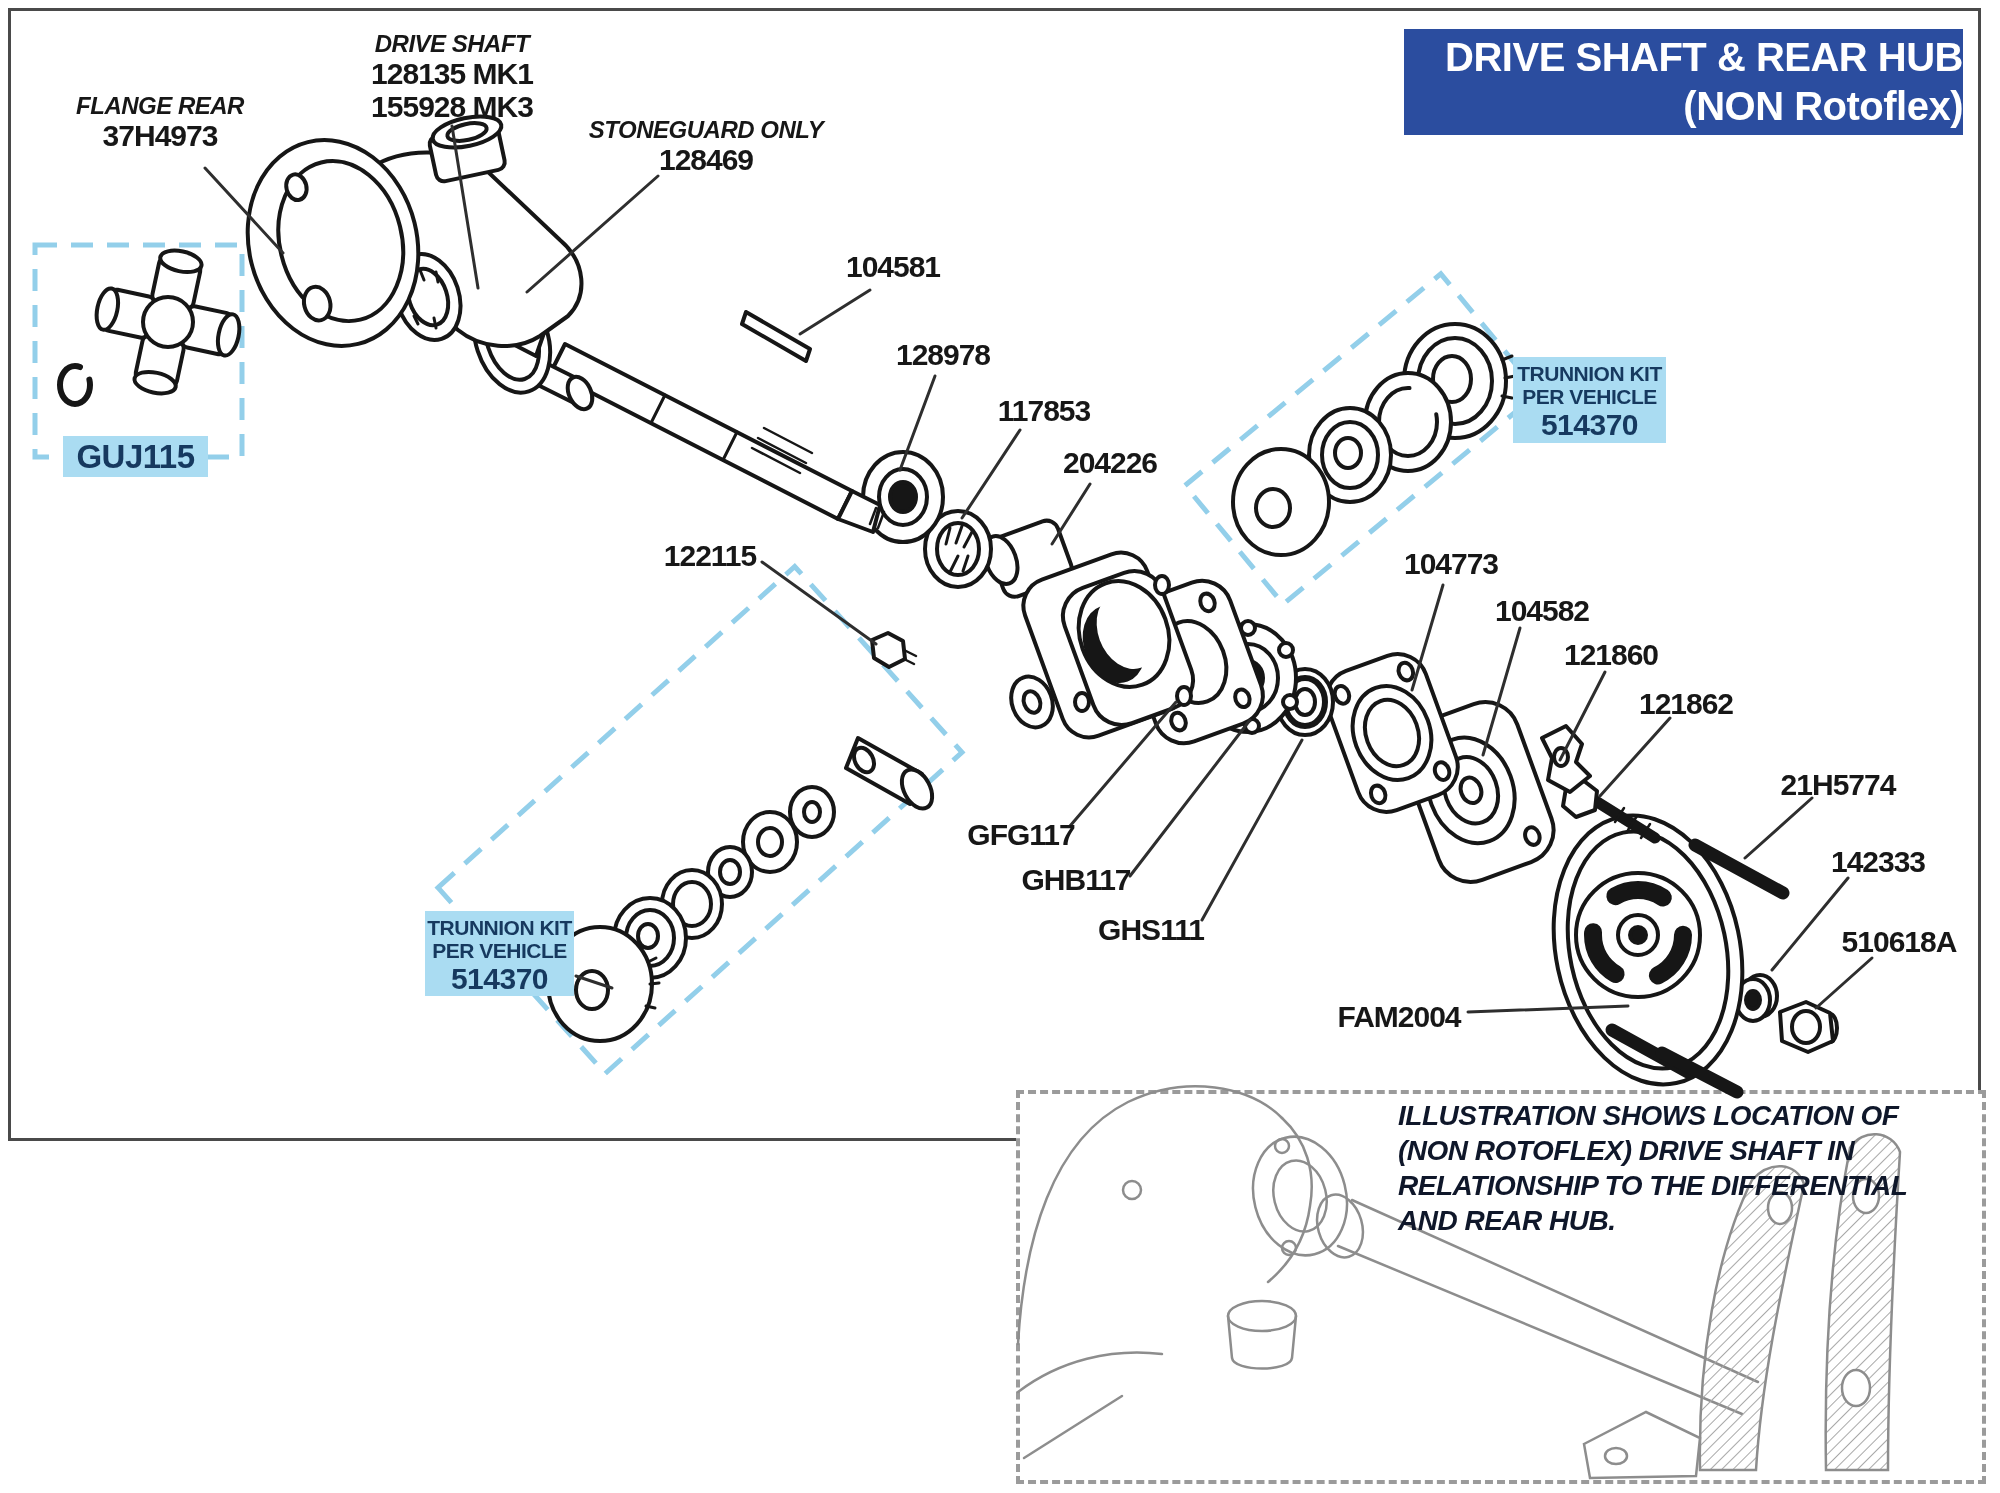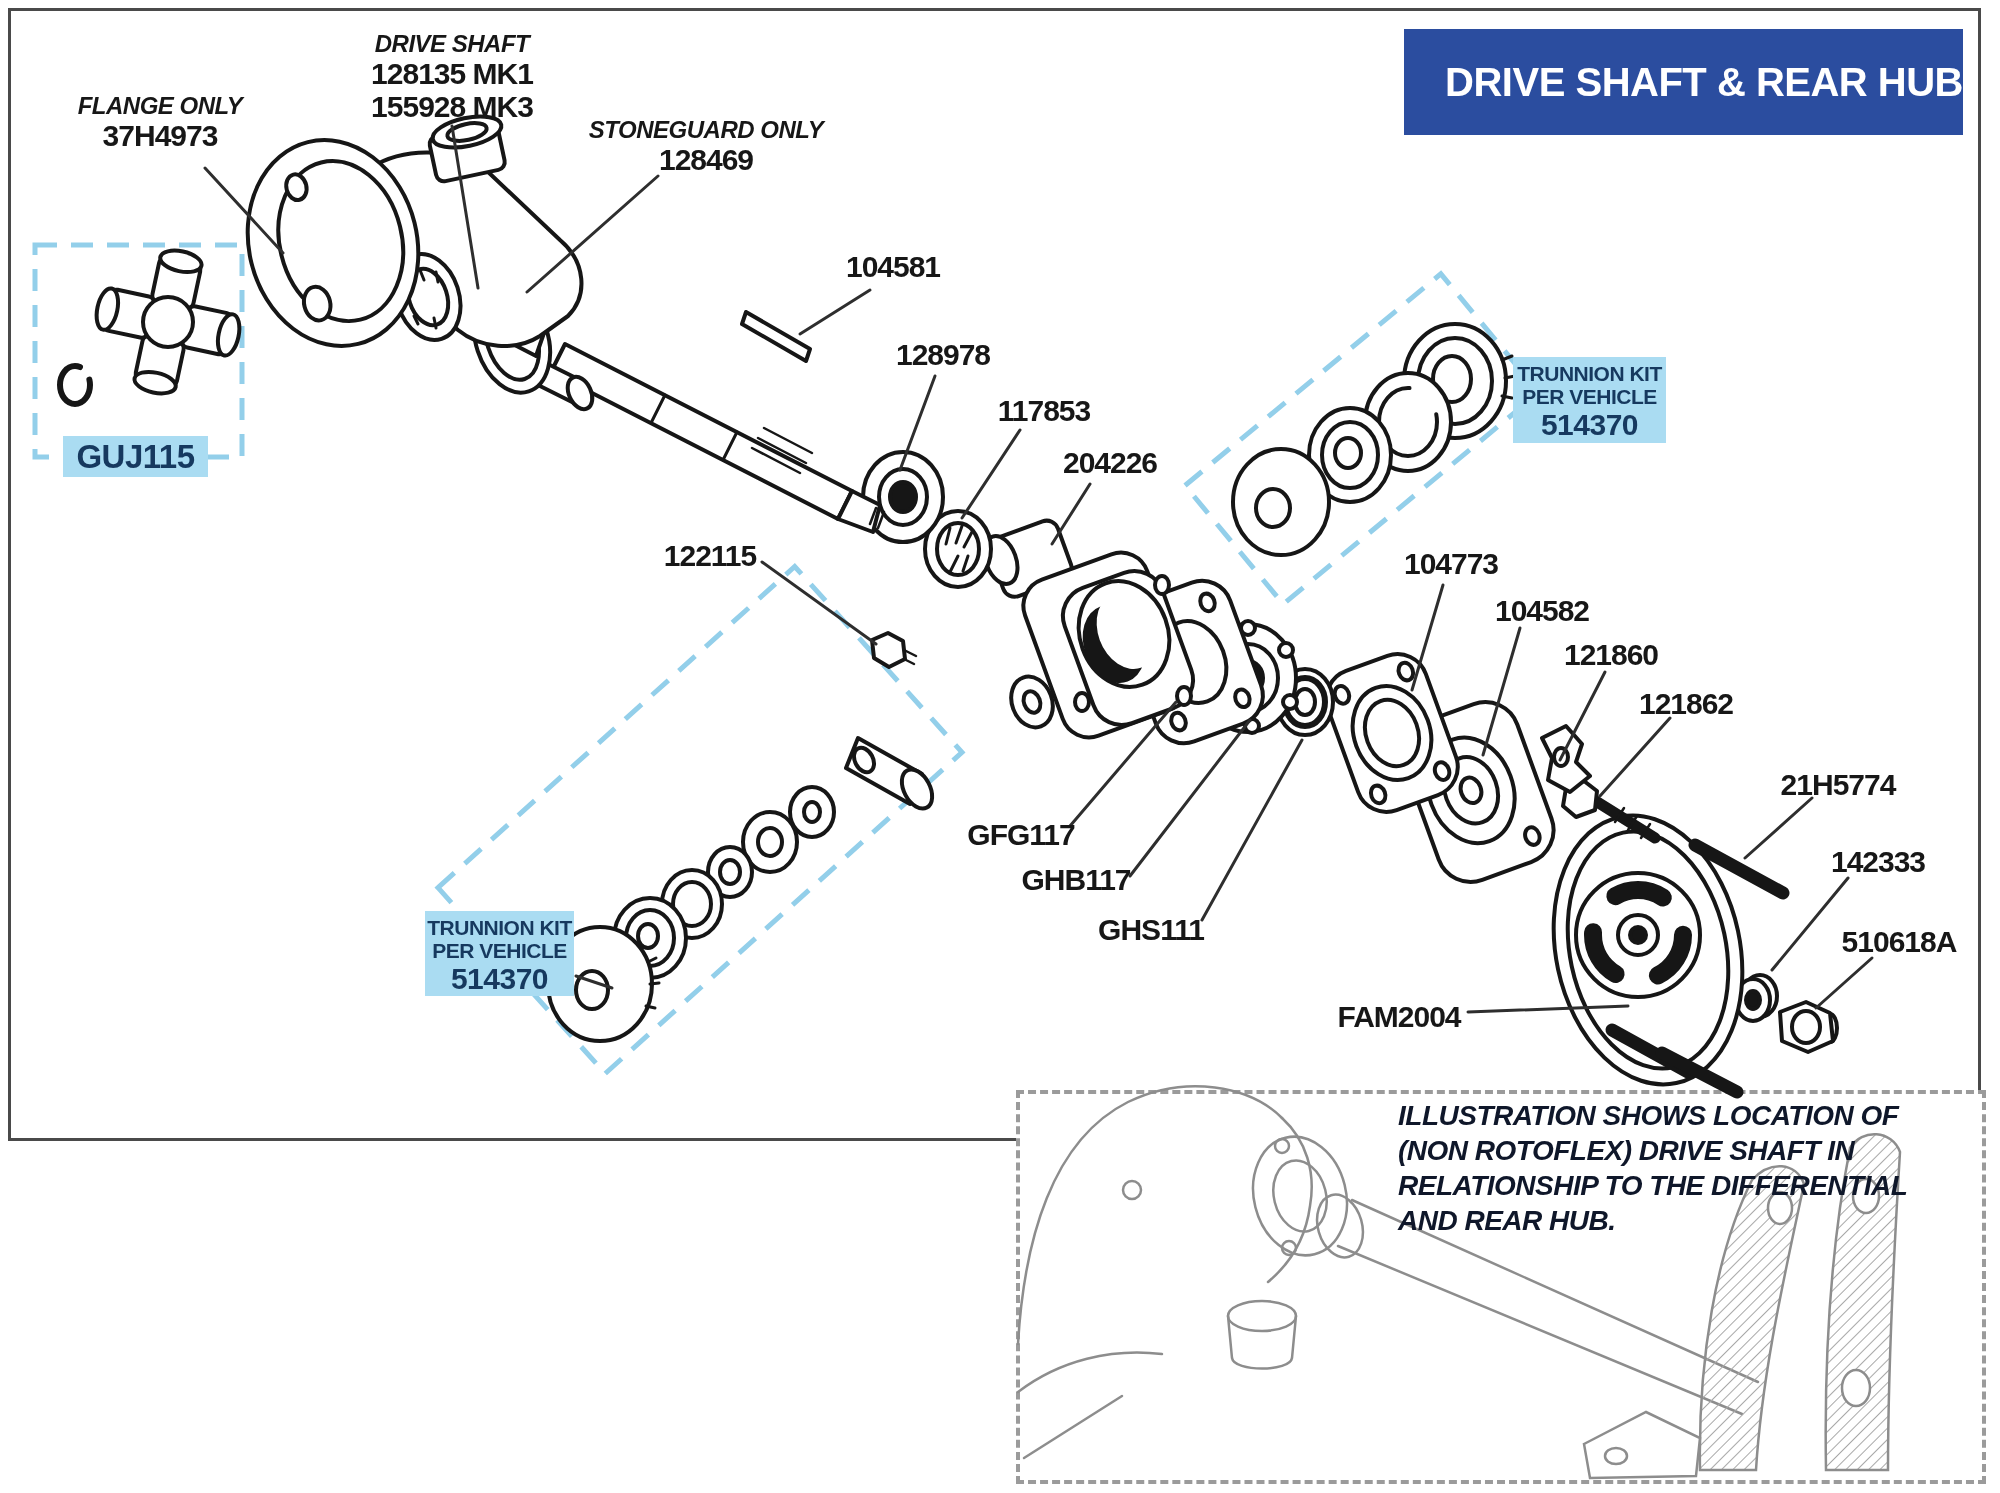--- a/index.html
+++ b/index.html
@@ -352,39 +352,40 @@
       <ellipse cx="1780" cy="1208" rx="12" ry="16" fill="#fff"></ellipse>
       <ellipse cx="1866" cy="1196" rx="13" ry="17" fill="#fff"></ellipse>
       <ellipse cx="1856" cy="1388" rx="14" ry="18" fill="#fff"></ellipse>
       <path d="M1584,1444 L1646,1412 L1700,1438 L1696,1476 L1590,1478 Z" fill="#fff"></path>
       <ellipse cx="1616" cy="1456" rx="11" ry="8"></ellipse>
     </g>
   </svg>
 
   <div class="title-box">
     <div>DRIVE SHAFT &amp; REAR HUB</div>
+    <div>(NON Rotoflex)</div>
   </div>
 
   <div class="guj-box">GUJ115</div>
 
   <div class="kit-box tk-top">
     <div class="kit-line">TRUNNION KIT</div>
     <div class="kit-line">PER VEHICLE</div>
     <div class="kit-number">514370</div>
   </div>
 
   <div class="kit-box tk-bottom">
     <div class="kit-line">TRUNNION KIT</div>
     <div class="kit-line">PER VEHICLE</div>
     <div class="kit-number">514370</div>
   </div>
 
   <div id="labels">
       <div class="part-label" style="left: 160px; top: 92px;">
-        <div class="pl-caption">FLANGE ONLY</div>
+        <div class="pl-caption">FLANGE REAR</div>
         <div class="pl-number">37H4973</div>
       </div>
       <div class="part-label" style="left: 452px; top: 30px;">
         <div class="pl-caption">DRIVE SHAFT</div>
         <div class="pl-number">128135 MK1</div>
         <div class="pl-number">155928 MK3</div>
       </div>
       <div class="part-label" style="left: 706px; top: 116px;">
         <div class="pl-caption">STONEGUARD ONLY</div>
         <div class="pl-number">128469</div>

